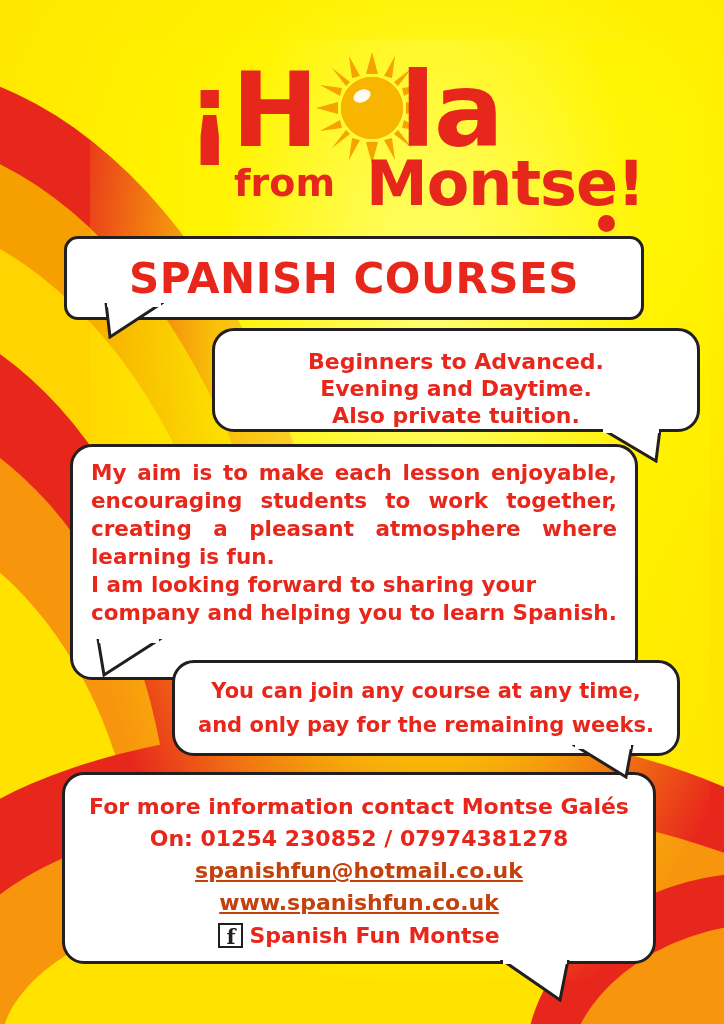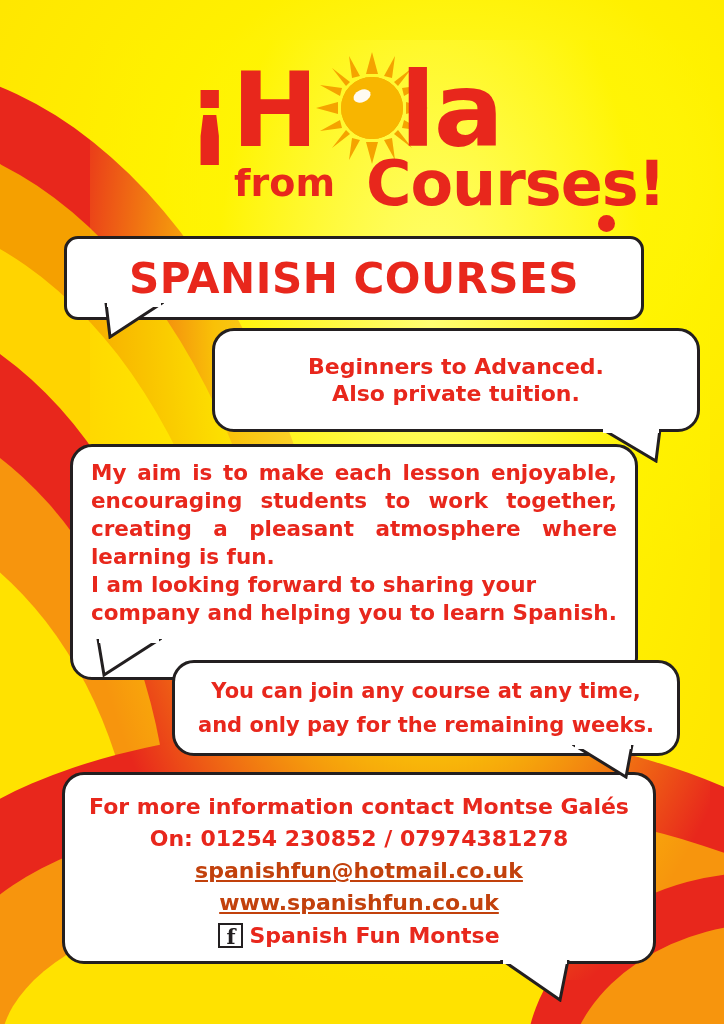--- a/index.html
+++ b/index.html
@@ -194,21 +194,21 @@
     position: absolute;
     left: 104px; top: 303px;
     width: 60px; height: 36px;
     z-index: 6;
   }
 
   #bubble-two {
     left: 212px; top: 328px;
     width: 488px; height: 104px;
     display: flex;
-    align-items: center;
+    align-items: flex-end;
     justify-content: center;
     text-align: center;
   }
   #bubble-two .lines {
     font-size: 22px;
     line-height: 27px;
   }
   #tail-two {
     position: absolute;
     left: 600px; top: 429px;
@@ -344,36 +344,37 @@
           <polygon points="4,33 24,44 26,36"></polygon>
           <polygon points="108,79 88,68 86,76"></polygon>
         </g>
         <circle cx="56" cy="56" r="31" fill="#f8b500"></circle>
         <ellipse cx="46" cy="44" rx="9" ry="6" fill="#ffffff" opacity="0.95" transform="rotate(-25 46 44)"></ellipse>
       </svg>
       <span class="hola-text" id="hola-b">la</span>
     </div>
     <div id="montse-line">
       <span id="from-word" class="red-text">from</span>
-      <span id="montse-word" class="red-text">Courses!</span>
+      <span id="montse-word" class="red-text">Montse!</span>
       <span id="excl-dot"></span>
     </div>
   </div>
 
   <div class="bubble" id="bubble-title">
     <span id="title-text" class="red-text">SPANISH COURSES</span>
   </div>
   <svg id="tail-title" viewBox="0 0 60 36">
     <path d="M2,0 L58,0 L6,34 Z" fill="#ffffff" stroke="#231f20" stroke-width="3"></path>
     <path d="M3,1 L57,1" stroke="#ffffff" stroke-width="6"></path>
   </svg>
 
   <div class="bubble" id="bubble-two">
     <div class="lines red-text">
       <div>Beginners to Advanced.</div>
+      <div>Evening and Daytime.</div>
       <div>Also private tuition.</div>
     </div>
   </div>
   <svg id="tail-two" viewBox="0 0 62 34">
     <path d="M2,0 L60,0 L56,32 Z" fill="#ffffff" stroke="#231f20" stroke-width="3"></path>
     <path d="M3,1 L59,1" stroke="#ffffff" stroke-width="6"></path>
   </svg>
 
   <div class="bubble" id="bubble-three">
     <p id="para-aim">My aim is to make each lesson enjoyable, encouraging students to work together, creating a pleasant atmosphere where learning is fun.</p>

